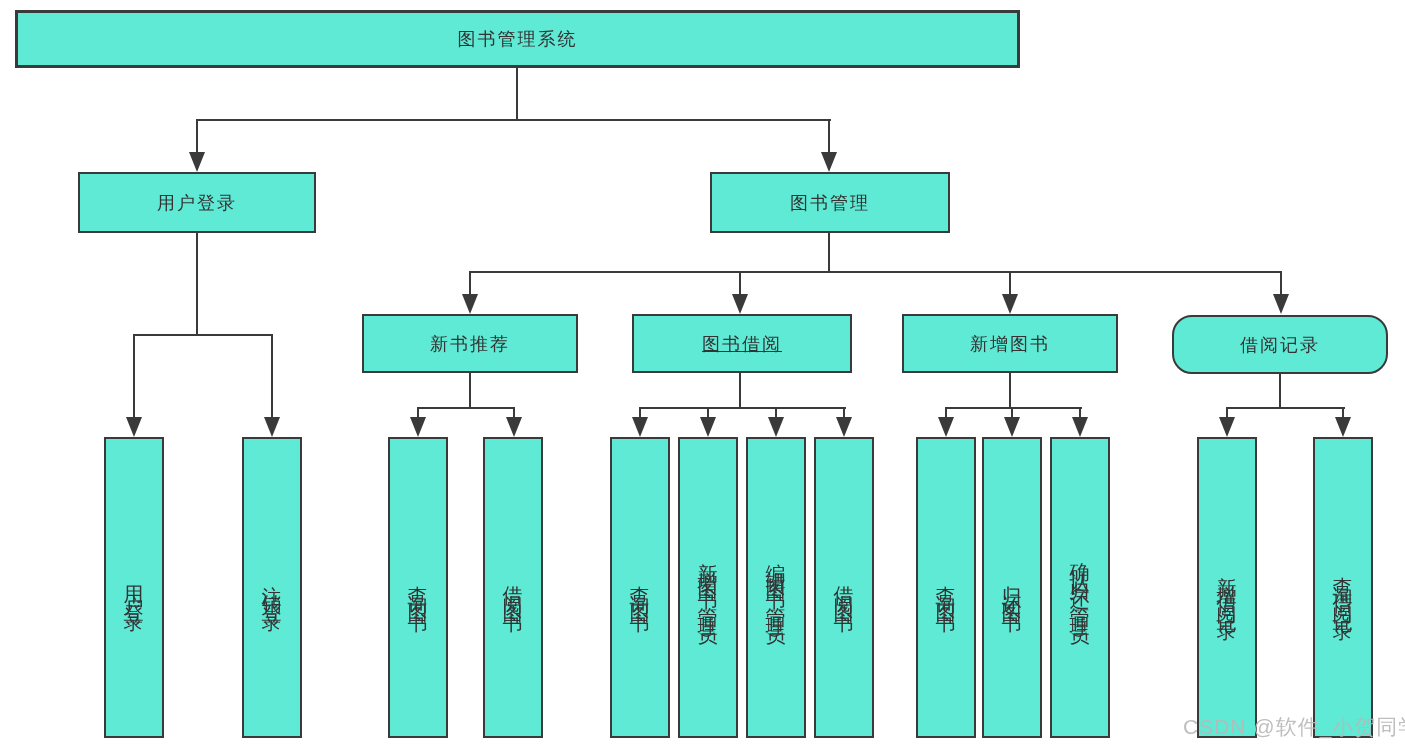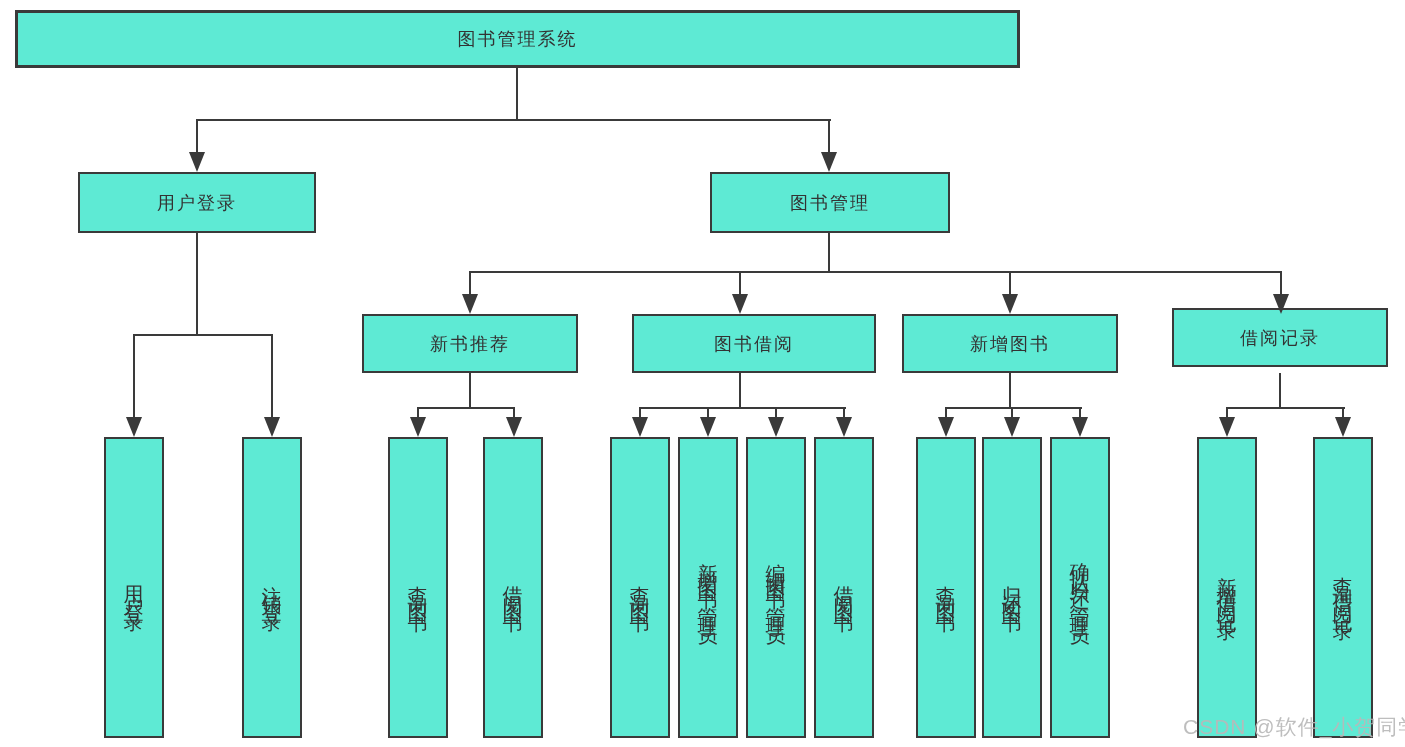--- a/index.html
+++ b/index.html
@@ -63,23 +63,23 @@
 <body>
 
 <div id="canvas">
 
   <div class="box h root" style="left:15px;top:10px;width:1005px;height:58px;">图书管理系统</div>
 
   <div class="box h" style="left:78px;top:172px;width:238px;height:61px;">用户登录</div>
   <div class="box h" style="left:710px;top:172px;width:240px;height:61px;">图书管理</div>
 
   <div class="box h" style="left:362px;top:314px;width:216px;height:59px;">新书推荐</div>
-  <div class="box h" style="left:632px;top:314px;width:244px;height:59px;">图书借阅</div>
+  <div class="box h" style="left:632px;top:314px;width:220px;height:59px;text-decoration:underline;">图书借阅</div>
   <div class="box h" style="left:902px;top:314px;width:216px;height:59px;">新增图书</div>
-  <div class="box h" style="left:1172px;top:308px;width:216px;height:59px;">借阅记录</div>
+  <div class="box h" style="left:1172px;top:315px;width:216px;height:59px;border-radius:20px;">借阅记录</div>
 
   <div class="box v" style="left:104px;top:437px;width:60px;height:301px;">用户登录</div>
   <div class="box v" style="left:242px;top:437px;width:60px;height:301px;">注销登录</div>
 
   <div class="box v" style="left:388px;top:437px;width:60px;height:301px;">查询图书</div>
   <div class="box v" style="left:483px;top:437px;width:60px;height:301px;">借阅图书</div>
 
   <div class="box v" style="left:610px;top:437px;width:60px;height:301px;">查询图书</div>
   <div class="box v" style="left:678px;top:437px;width:60px;height:301px;">新增图书（管理员）</div>
   <div class="box v" style="left:746px;top:437px;width:60px;height:301px;">编辑图书（管理员）</div>

